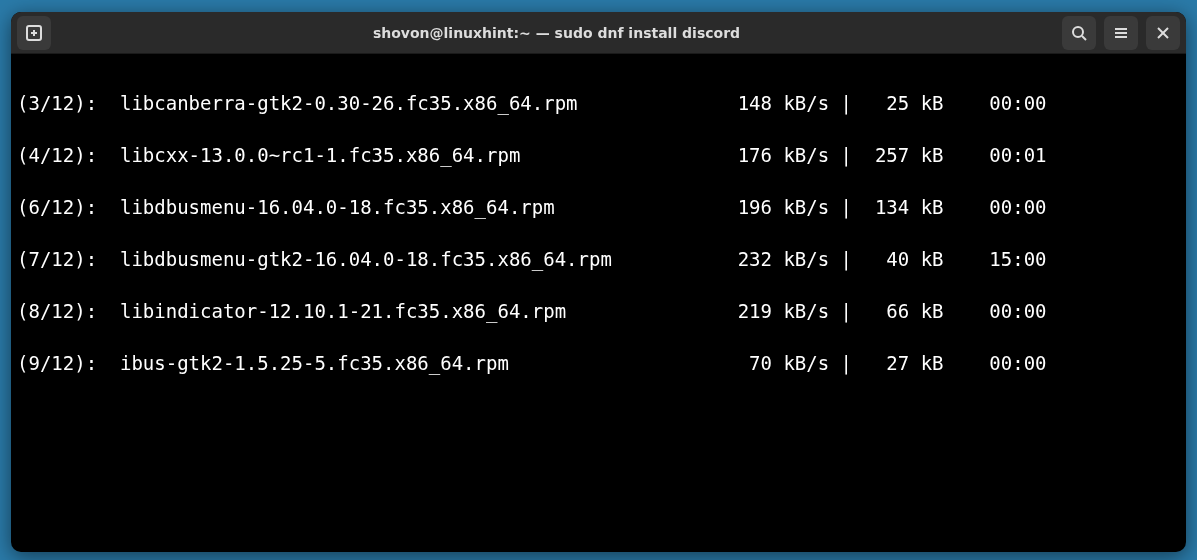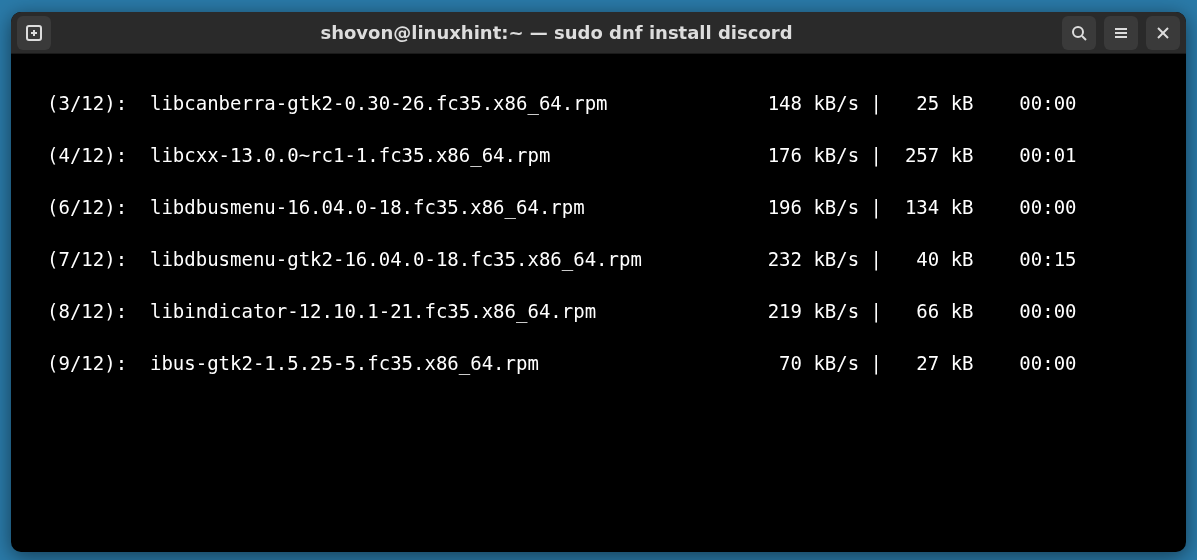--- a/index.html
+++ b/index.html
@@ -30,21 +30,21 @@
     justify-content: space-between;
     padding: 0 4px;
     border-bottom: 1px solid #1a1a1a;
   }
   .tb-left { display: flex; align-items: center; }
   .tb-center {
     flex: 1;
     text-align: center;
     color: #ddd;
     font-family: "DejaVu Sans", sans-serif;
-    font-size: 18px;
+    font-size: 14px;
     font-weight: bold;
   }
   .tb-right { display: flex; align-items: center; gap: 4px; }
   .tb-btn {
     width: 34px;
     height: 34px;
     background: #3a3a3a;
     border-radius: 6px;
     display: flex;
     align-items: center;
@@ -56,21 +56,21 @@
   .tb-btn svg { width: 16px; height: 16px; fill: none; stroke: #ddd; stroke-width: 2; }
   .terminal {
     padding: 10px 6px 6px 6px;
     color: #fff;
     font-family: "DejaVu Sans Mono", "Liberation Mono", monospace;
     font-size: 19px;
     line-height: 26px;
     white-space: pre;
     letter-spacing: 0;
   }
-  .dl-row { display: block; margin-left: 30px; }
+  .dl-row { display: block; }
 </style>
 </head>
 <body>
 
 <div class="window">
   <div class="titlebar">
     <div class="tb-left">
       <div class="tb-btn">
         <svg viewBox="0 0 16 16">
             <rect x="1" y="1" width="14" height="14" rx="2"></rect>
@@ -100,21 +100,21 @@
             <line x1="13" y1="3" x2="3" y2="13"></line>
           </svg>
       </div>
     </div>
   </div>
 
   <div class="terminal">
 <span id="dl-rows"><span class="dl-row">(3/12):  libcanberra-gtk2-0.30-26.fc35.x86_64.rpm              148 kB/s |   25 kB    00:00</span>
 <span class="dl-row">(4/12):  libcxx-13.0.0~rc1-1.fc35.x86_64.rpm                   176 kB/s |  257 kB    00:01</span>
 <span class="dl-row">(6/12):  libdbusmenu-16.04.0-18.fc35.x86_64.rpm                196 kB/s |  134 kB    00:00</span>
-<span class="dl-row">(7/12):  libdbusmenu-gtk2-16.04.0-18.fc35.x86_64.rpm           232 kB/s |   40 kB    00:15</span>
+<span class="dl-row">(7/12):  libdbusmenu-gtk2-16.04.0-18.fc35.x86_64.rpm           232 kB/s |   40 kB    15:00</span>
 <span class="dl-row">(8/12):  libindicator-12.10.1-21.fc35.x86_64.rpm               219 kB/s |   66 kB    00:00</span>
 <span class="dl-row">(9/12):  ibus-gtk2-1.5.25-5.fc35.x86_64.rpm                     70 kB/s |   27 kB    00:00</span>
 </span>
 
 
 
 
 
 
 

